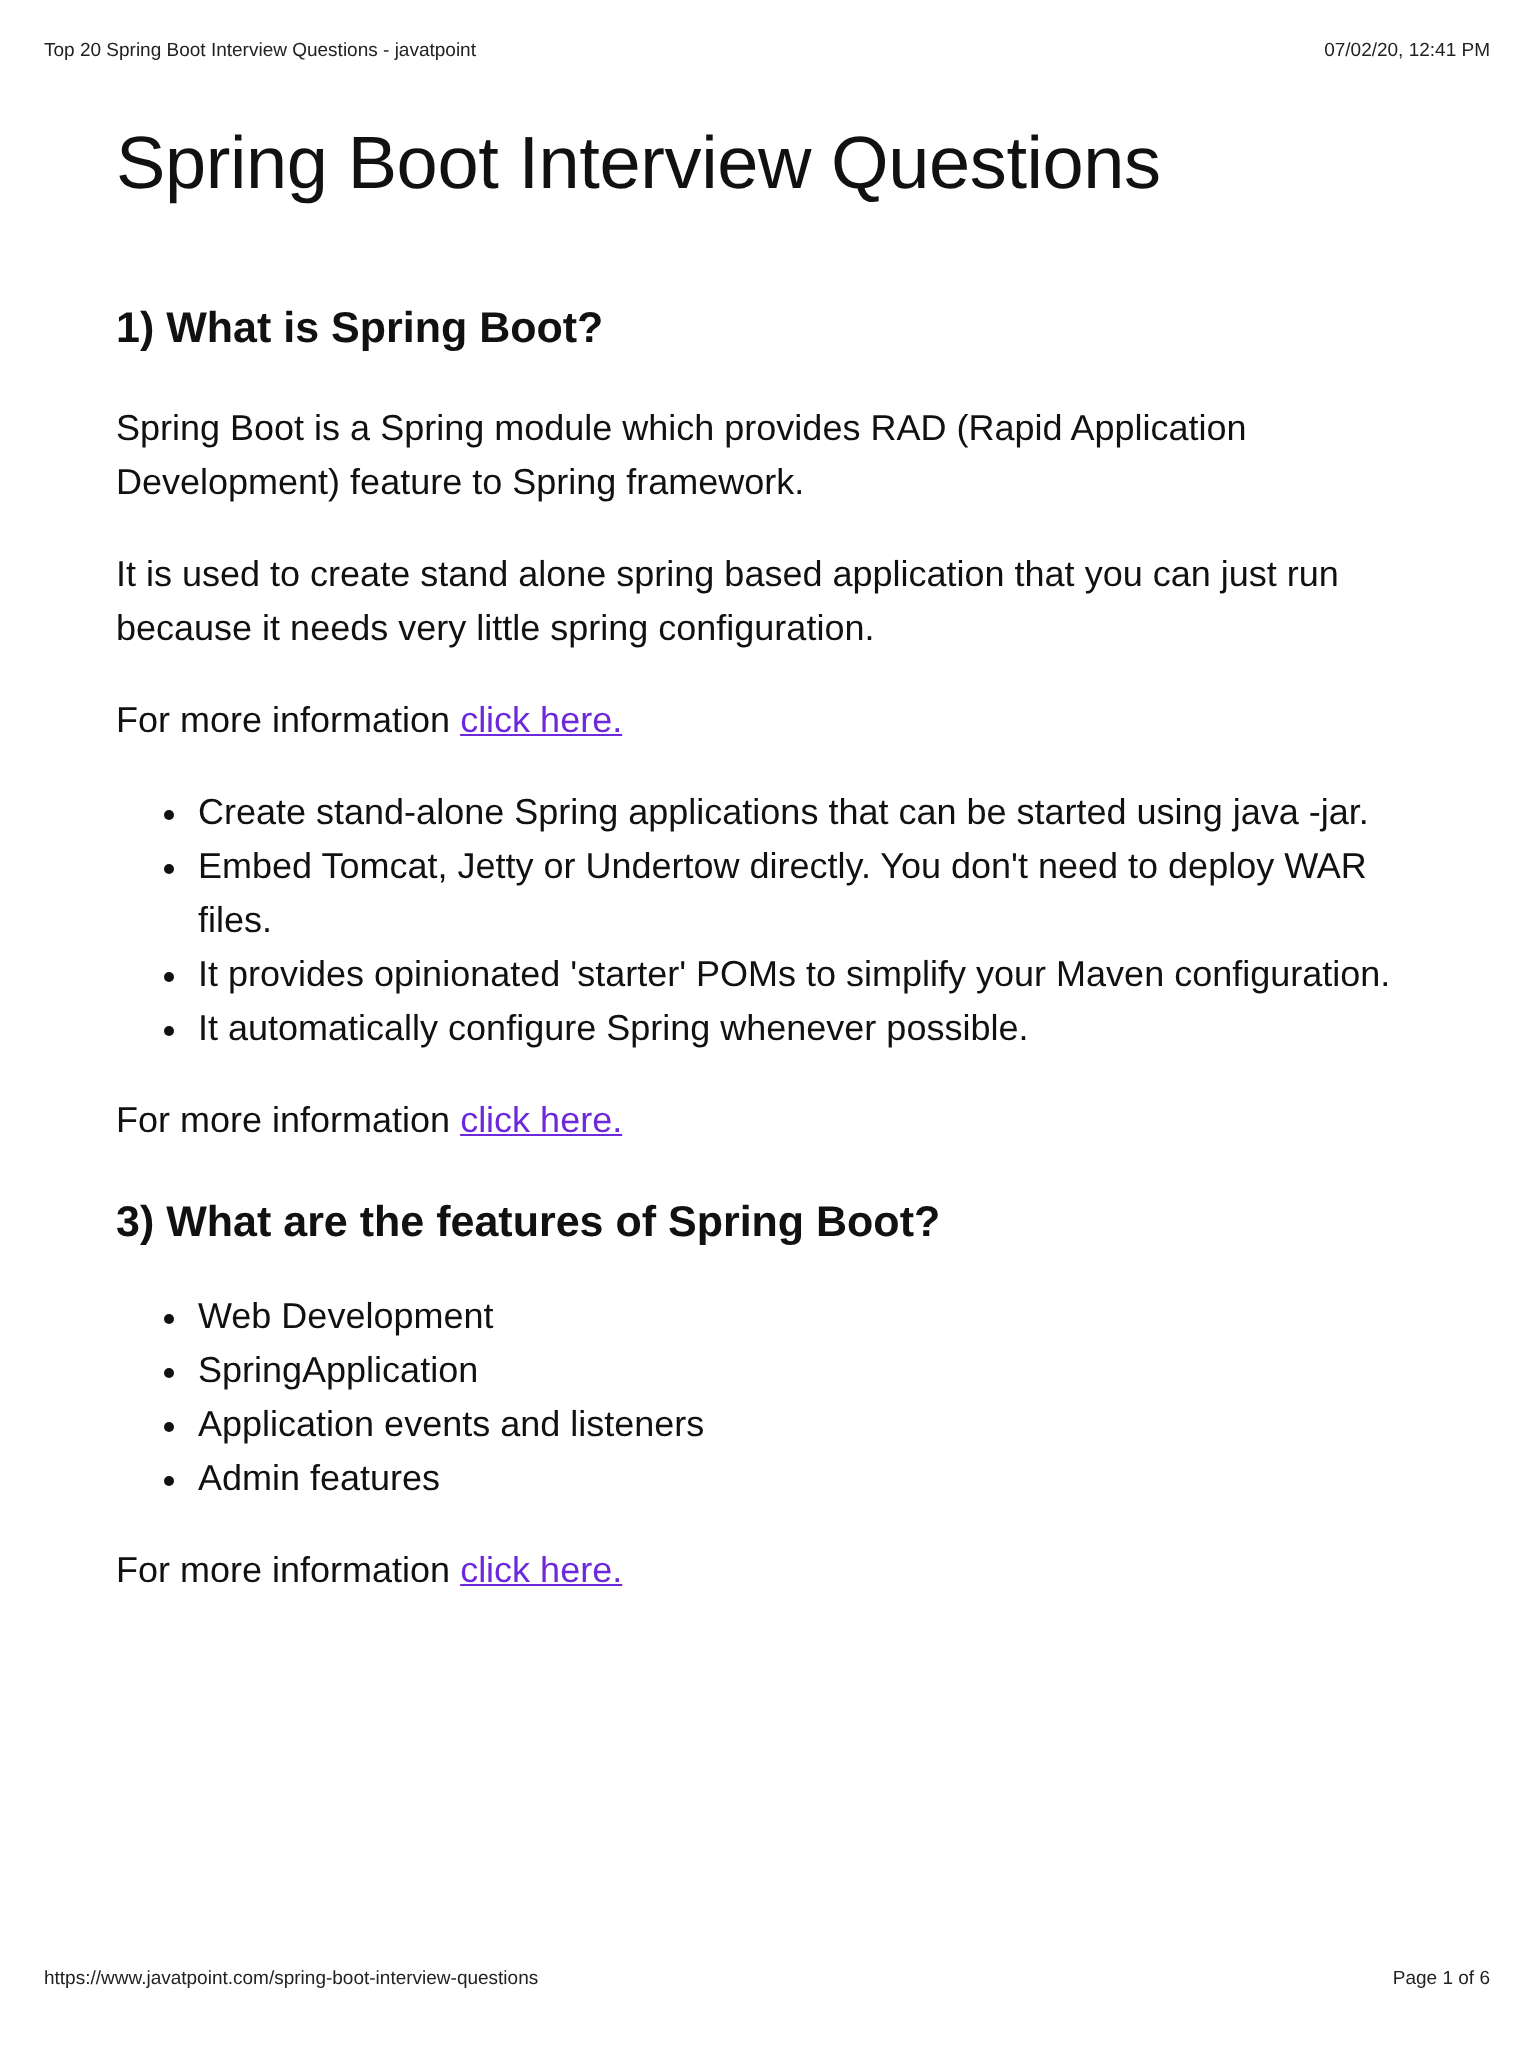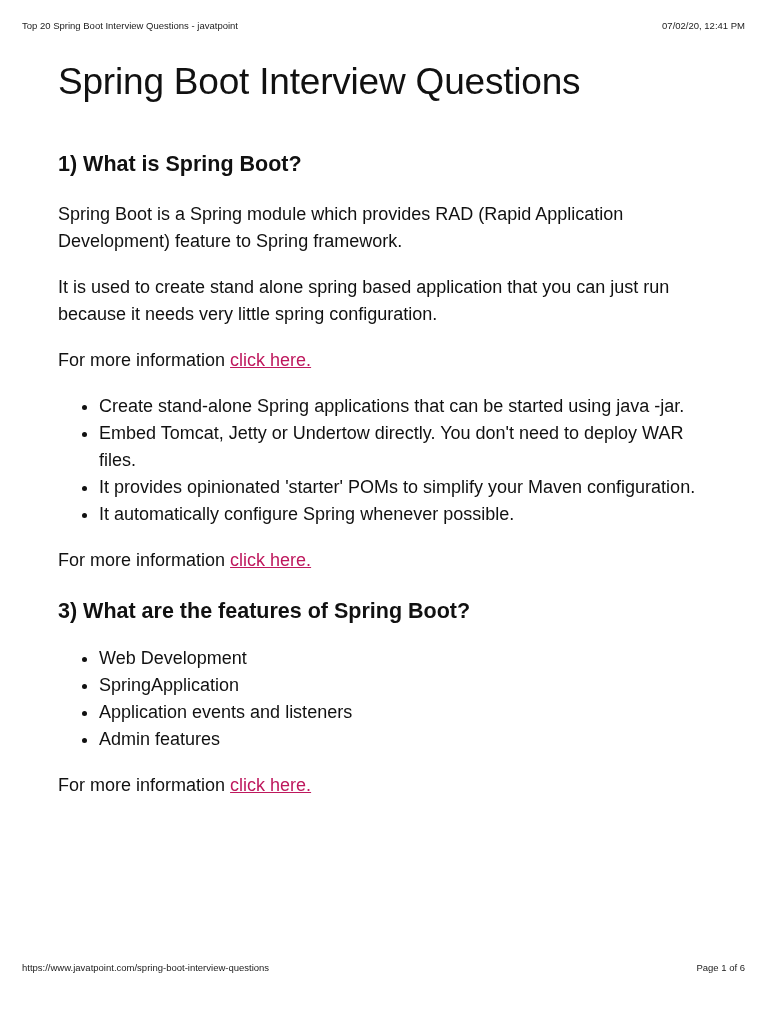--- a/index.html
+++ b/index.html
@@ -1,26 +1,26 @@
 <!DOCTYPE html>
 <html><head>
 <meta charset="utf-8">
 <style>
   html, body { margin:0; padding:0; background:#fff; }
   body { width:768px; height:1024px; position:relative; overflow:hidden;
          font-family:"Liberation Sans", "DejaVu Sans", sans-serif; color:#111; }
   .hdr, .ftr { position:absolute; left:22px; right:23px; font-size:9.5px; color:#222;
                display:flex; justify-content:space-between; }
   .hdr { top:20px; }
-  .ftr { top:962px; }
+  .ftr { top:984px; }
   .content { position:absolute; left:58px; top:58px; width:660px; }
   h1 { font-size:37px; font-weight:normal; margin:0; line-height:48px; letter-spacing:-0.2px; }
   h2 { font-size:21.5px; font-weight:bold; margin:0; line-height:30px; }
   p { font-size:18px; line-height:27px; margin:0; }
-  a { color:#be185d; text-decoration:underline; }
+  a { color:#6d28d9; text-decoration:underline; }
   ul { margin:0; padding-left:41px; font-size:18px; line-height:27px; }
   li { padding-left:0; }
 </style>
 </head>
 <body>
 
 <div class="hdr">
   <span>Top 20 Spring Boot Interview Questions - javatpoint</span>
   <span>07/02/20, 12:41 PM</span>
 </div>

